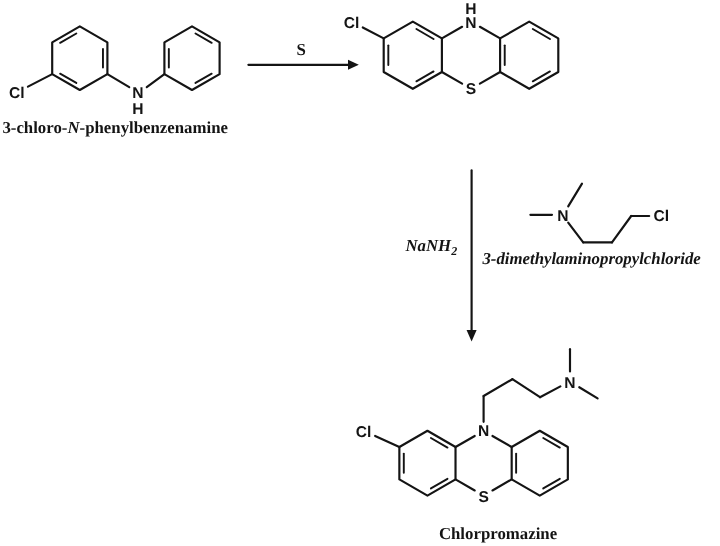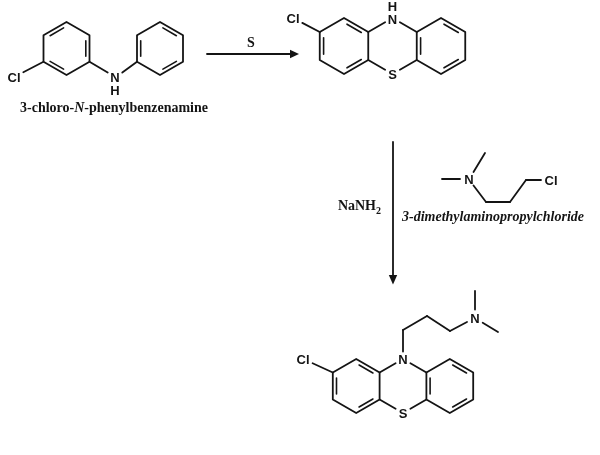--- a/index.html
+++ b/index.html
@@ -118,27 +118,28 @@
       <line class="bond" x1="450" y1="331" x2="467" y2="322"></line>
       <line class="bond" x1="475" y1="309.5" x2="475" y2="291"></line>
       <line class="bond" x1="482.7" y1="322.7" x2="498" y2="332"></line>
       <text class="atom" x="303" y="359.5" text-anchor="middle" dominant-baseline="central">Cl</text>
       <text class="atom" x="403" y="359" text-anchor="middle" dominant-baseline="central">N</text>
       <text class="atom" x="403" y="413.5" text-anchor="middle" dominant-baseline="central">S</text>
       <text class="atom" x="475" y="318.5" text-anchor="middle" dominant-baseline="central">N</text>
     </g>
   </svg>
 
-  <div class="mol-label" style="left:20px;top:100px;font-family:Liberation Serif, serif;">
+  <div class="mol-label" style="left:2px;top:100px;font-family:Liberation Serif, serif;">
     <span>3-chloro-</span><span class="it">N</span><span>-phenylbenzenamine</span>
   </div>
 
   <div class="reagent-label center" style="left:244px;top:35px;width:14px;">S</div>
 
 
-  <div class="reagent-label right" style="left:322px;top:198px;width:59px;">
+  <div class="reagent-label right" style="left:322px;top:198px;width:59px;font-style:italic;">
     <span>NaNH</span><sub>2</sub>
   </div>
 
   <div class="mol-label" style="left:402px;top:209px;font-style:italic;">3-dimethylaminopropylchloride</div>
 
+  <div class="mol-label center" style="left:354px;top:438px;width:122px;">Chlorpromazine</div>
 
 </div>
 
 </body></html>

